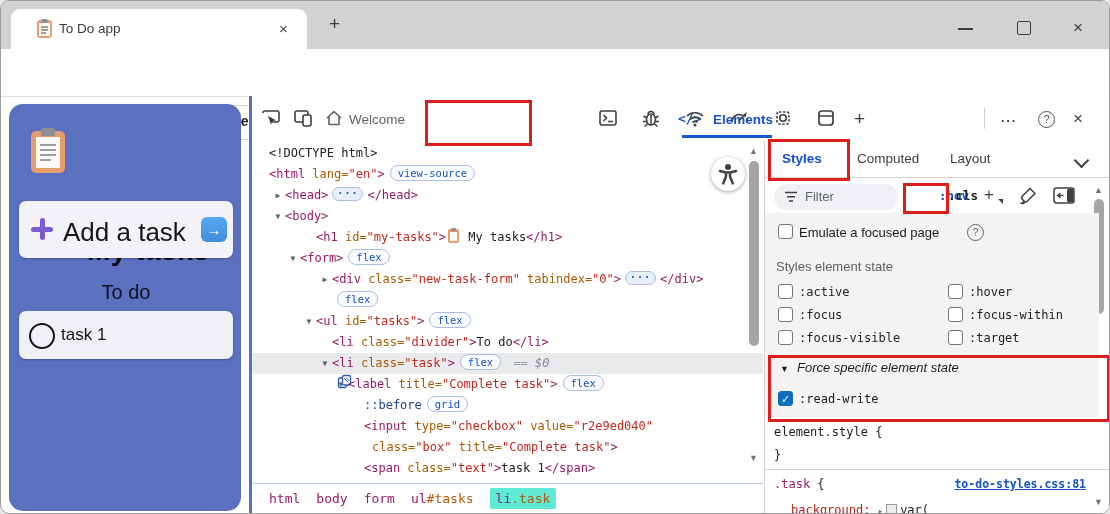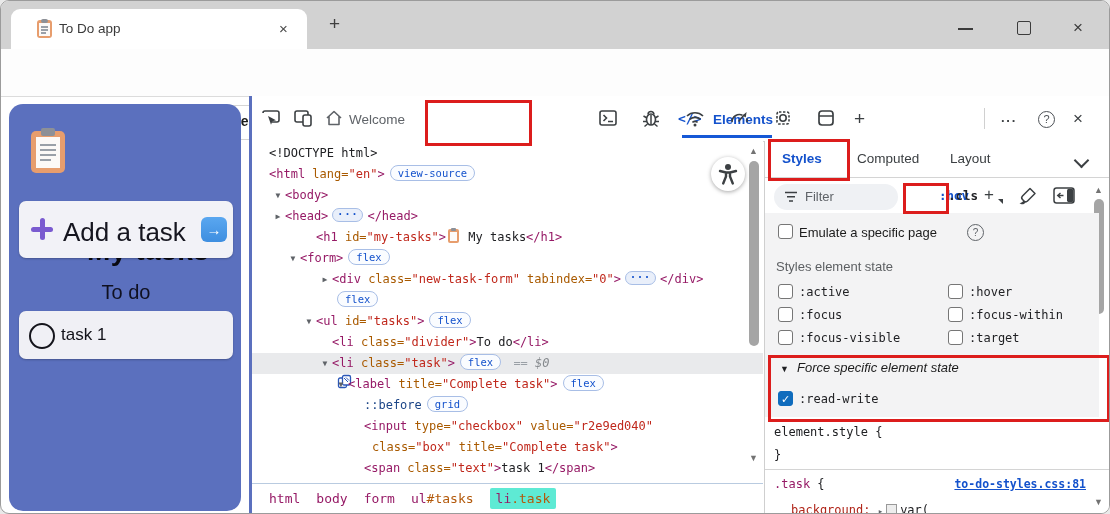--- a/index.html
+++ b/index.html
@@ -239,22 +239,22 @@
   <span class="dt-label" style="left:853px;top:107px;font-size:19px;color:#3c4043;">+</span>
   <div class="abs dt-div"></div>
   <span class="abs dt-more">···</span>
   <div class="abs dt-help">?</div>
   <span class="abs dt-close">×</span>
 
   <div id="dom" class="abs">
     <div id="tree">
         <div class="trow" style="padding-left: 17px;"><span class="tk-doc">&lt;!DOCTYPE html&gt;</span></div>
         <div class="trow" style="padding-left: 17px;"><span class="tk-tag">&lt;html</span><span class="tk-attr"> lang=</span><span class="tk-val">"en"</span><span class="tk-tag">&gt;</span><span class="badge">view-source</span></div>
+        <div class="trow" style="padding-left: 33px;"><span class="tw">▶</span><span class="tk-tag">&lt;head&gt;</span><span class="dotspill">···</span><span class="tk-tag">&lt;/head&gt;</span></div>
         <div class="trow" style="padding-left: 33px;"><span class="tw">▼</span><span class="tk-tag">&lt;body&gt;</span></div>
-        <div class="trow" style="padding-left: 33px;"><span class="tw">▶</span><span class="tk-tag">&lt;head&gt;</span><span class="dotspill">···</span><span class="tk-tag">&lt;/head&gt;</span></div>
         <div class="trow" style="padding-left: 64px;"><span class="tk-tag">&lt;h1</span><span class="tk-attr"> id=</span><span class="tk-val">"my-tasks"</span><span class="tk-tag">&gt;</span><span class="mini-clip"></span><span class="tk-text"> My tasks</span><span class="tk-tag">&lt;/h1&gt;</span></div>
         <div class="trow" style="padding-left: 48px;"><span class="tw">▼</span><span class="tk-tag">&lt;form&gt;</span><span class="badge">flex</span></div>
         <div class="trow" style="padding-left: 80px;"><span class="tw">▶</span><span class="tk-tag">&lt;div</span><span class="tk-attr"> class=</span><span class="tk-val">"new-task-form"</span><span class="tk-attr"> tabindex=</span><span class="tk-val">"0"</span><span class="tk-tag">&gt;</span><span class="dotspill">···</span><span class="tk-tag">&lt;/div&gt;</span></div>
         <div class="trow" style="padding-left: 80px;"><span class="badge">flex</span></div>
         <div class="trow" style="padding-left: 64px;"><span class="tw">▼</span><span class="tk-tag">&lt;ul</span><span class="tk-attr"> id=</span><span class="tk-val">"tasks"</span><span class="tk-tag">&gt;</span><span class="badge">flex</span></div>
         <div class="trow" style="padding-left: 80px;"><span class="tk-tag">&lt;li</span><span class="tk-attr"> class=</span><span class="tk-val">"divider"</span><span class="tk-tag">&gt;</span><span class="tk-text">To do</span><span class="tk-tag">&lt;/li&gt;</span></div>
         <div class="trow sel" style="padding-left: 80px;"><span class="tw">▼</span><span class="tk-tag">&lt;li</span><span class="tk-attr"> class=</span><span class="tk-val">"task"</span><span class="tk-tag">&gt;</span><span class="badge">flex</span><span class="tk-eq"> == </span><span class="tk-dollar">$0</span><svg class="pages-ico" width="15" height="15" viewBox="0 0 15 15">
             <rect x="1.5" y="4" width="8" height="9.5" rx="1.5" fill="#fff" stroke="#2b57b8" stroke-width="1.3"></rect>
             <rect x="5.5" y="1.5" width="8" height="9.5" rx="1.5" fill="#fff" stroke="#2b57b8" stroke-width="1.3"></rect>
             <path d="M7 4 l4 4 M9 3.5 l3 3" stroke="#2b57b8" stroke-width="1"></path>
@@ -310,21 +310,21 @@
       <rect x="1" y="1" width="20" height="15" rx="2.5" fill="none" stroke="#3c4043" stroke-width="1.5"></rect>
       <rect x="14" y="1.8" width="6.4" height="13.4" rx="2" fill="#3c4043"></rect>
       <path d="M10.5 8.5 h-5 M7.5 6 l-2.8 2.5 2.8 2.5" fill="none" stroke="#3c4043" stroke-width="1.4"></path>
     </svg>
     <span class="sb-arrow" style="left:329px;top:44px;">▲</span>
     <div class="sb-thumb" style="left:329px;top:58px;width:10px;height:115px;"></div>
     <span class="sb-arrow" style="left:329px;top:356px;">▼</span>
 
     <div id="graysec" class="abs"></div>
     <div class="cb" style="left:13px;top:83px;"></div>
-    <span class="abs emul-label">Emulate a specific page</span>
+    <span class="abs emul-label">Emulate a focused page</span>
     <div class="abs q-ico">?</div>
     <span class="abs force-label">Styles element state</span>
     <div id="stategrid">
         <div class="cb" style="left: 13px; top: 143px;"></div>
         <span class="state-label" style="left: 34px; top: 144px;">:active</span>
         <div class="cb" style="left: 183px; top: 143px;"></div>
         <span class="state-label" style="left: 204px; top: 144px;">:hover</span>
         <div class="cb" style="left: 13px; top: 166px;"></div>
         <span class="state-label" style="left: 34px; top: 167px;">:focus</span>
         <div class="cb" style="left: 183px; top: 166px;"></div>

